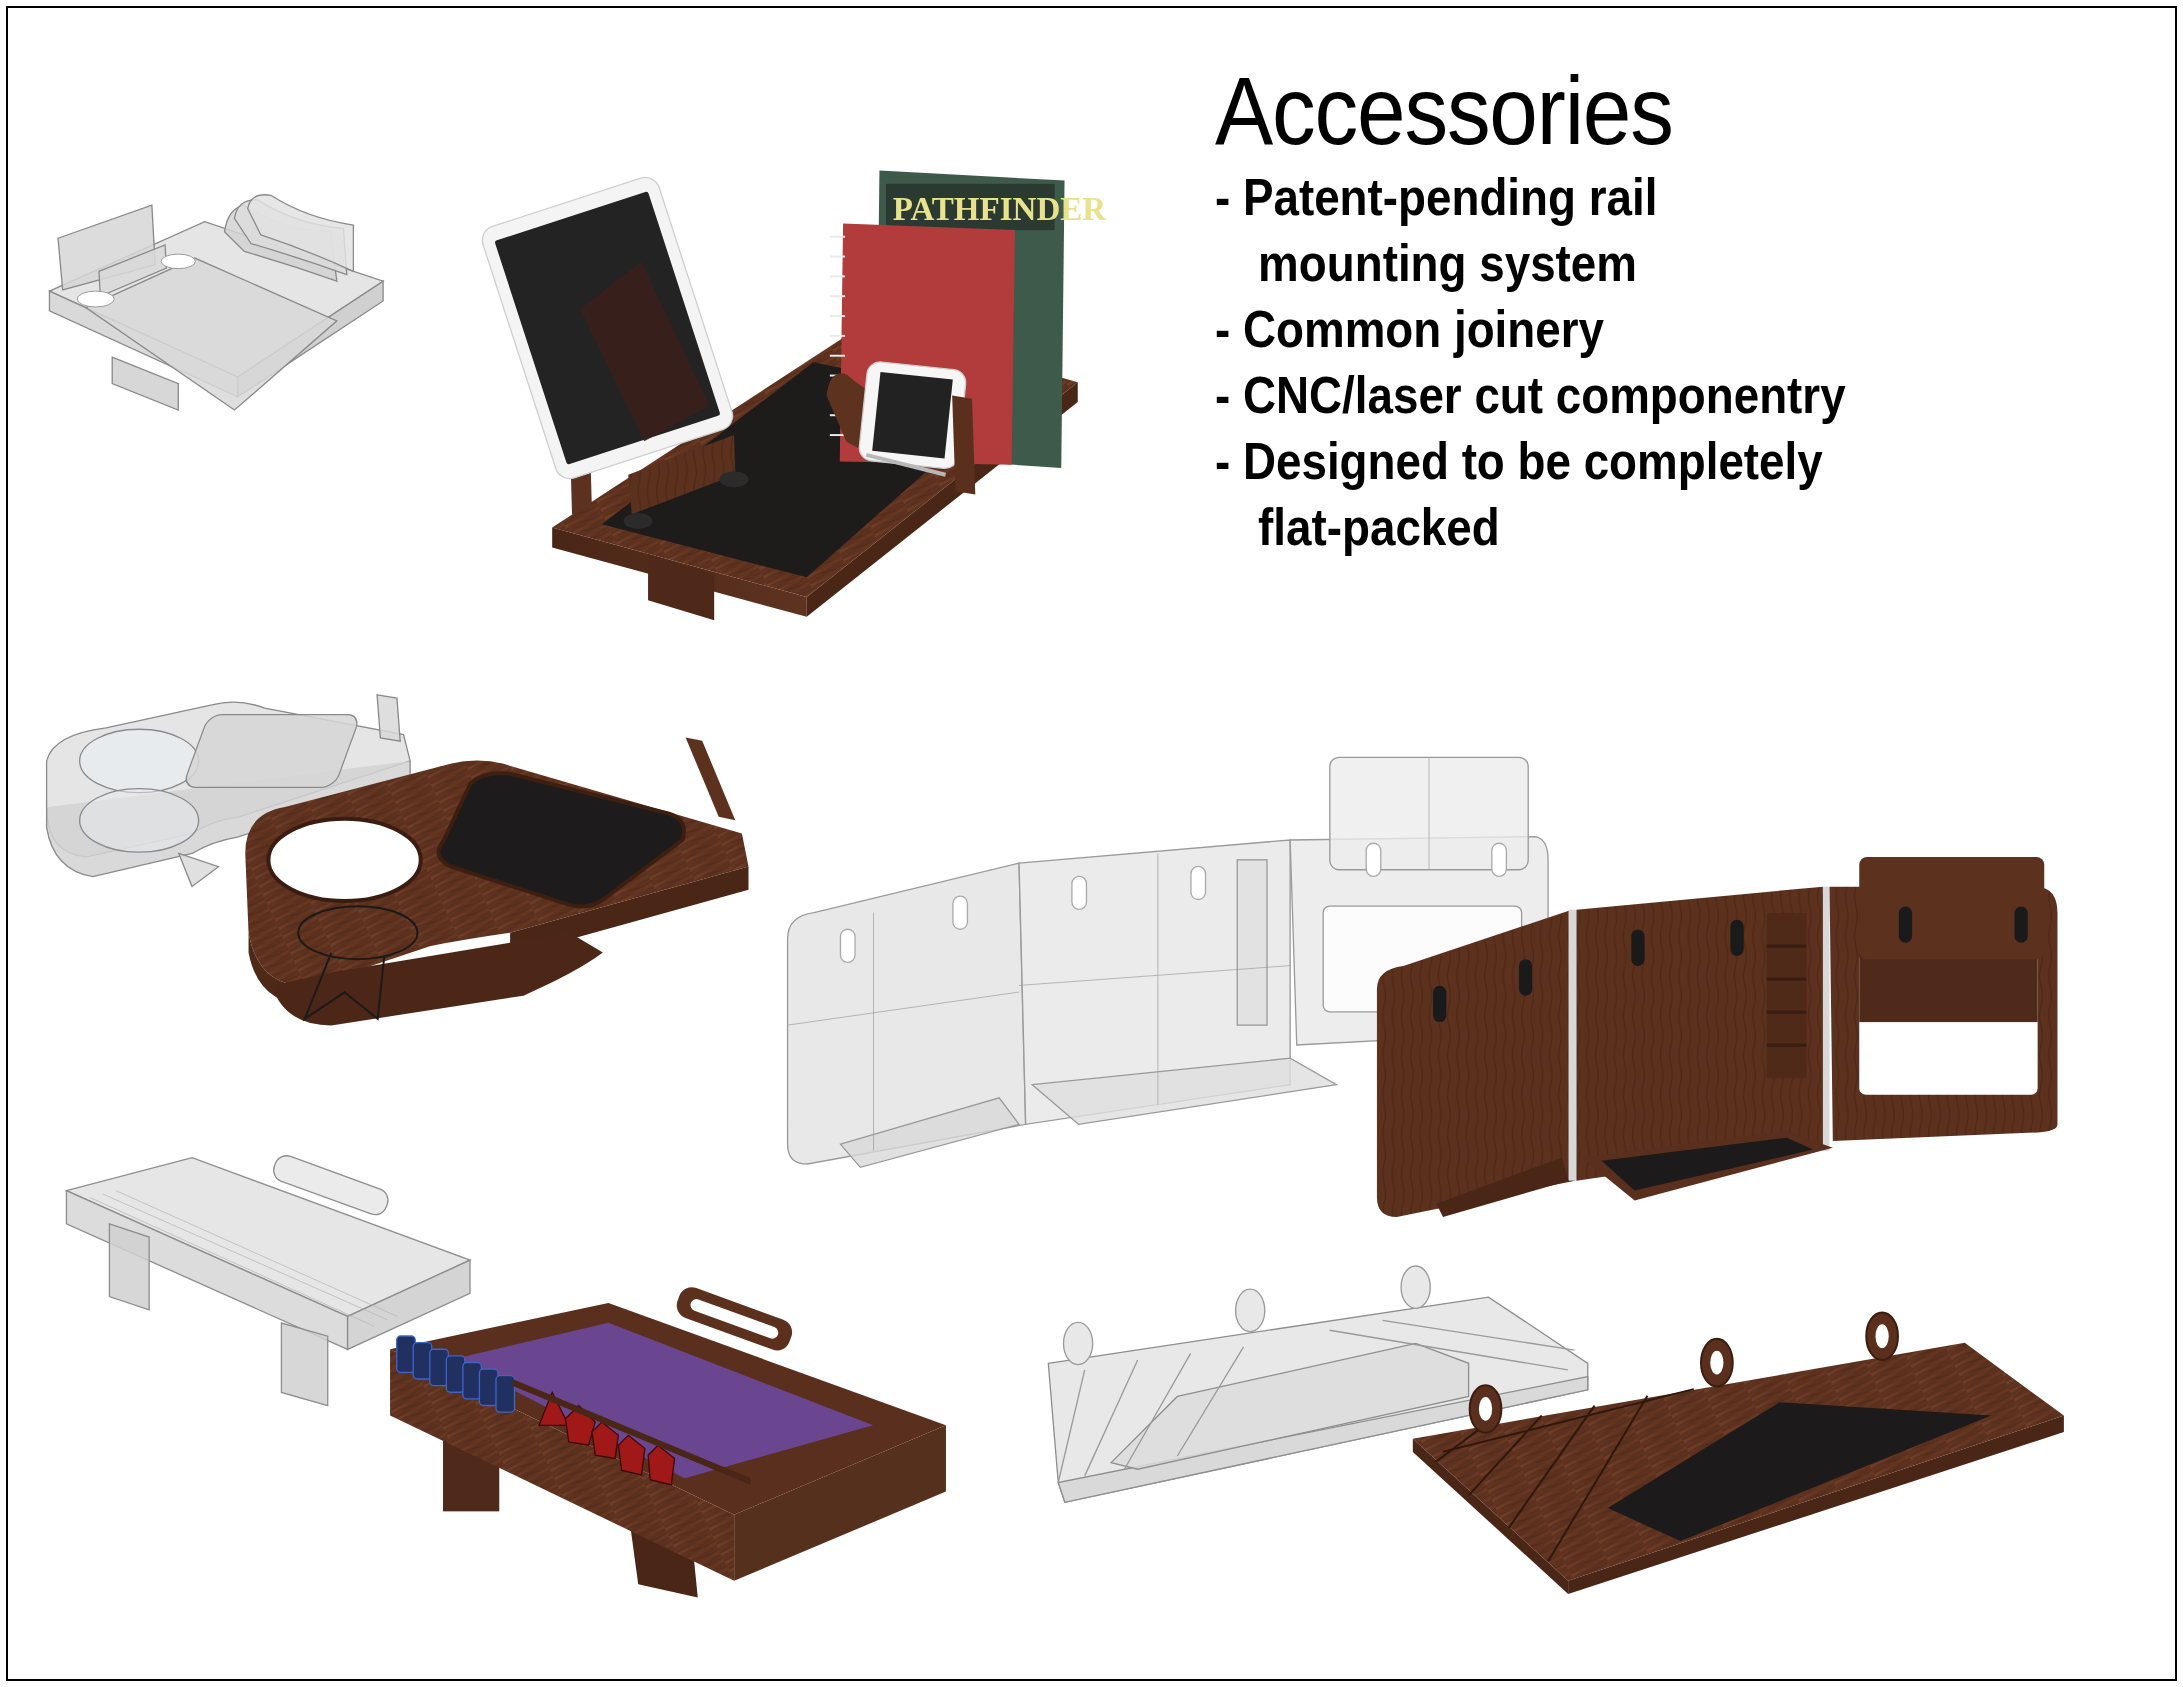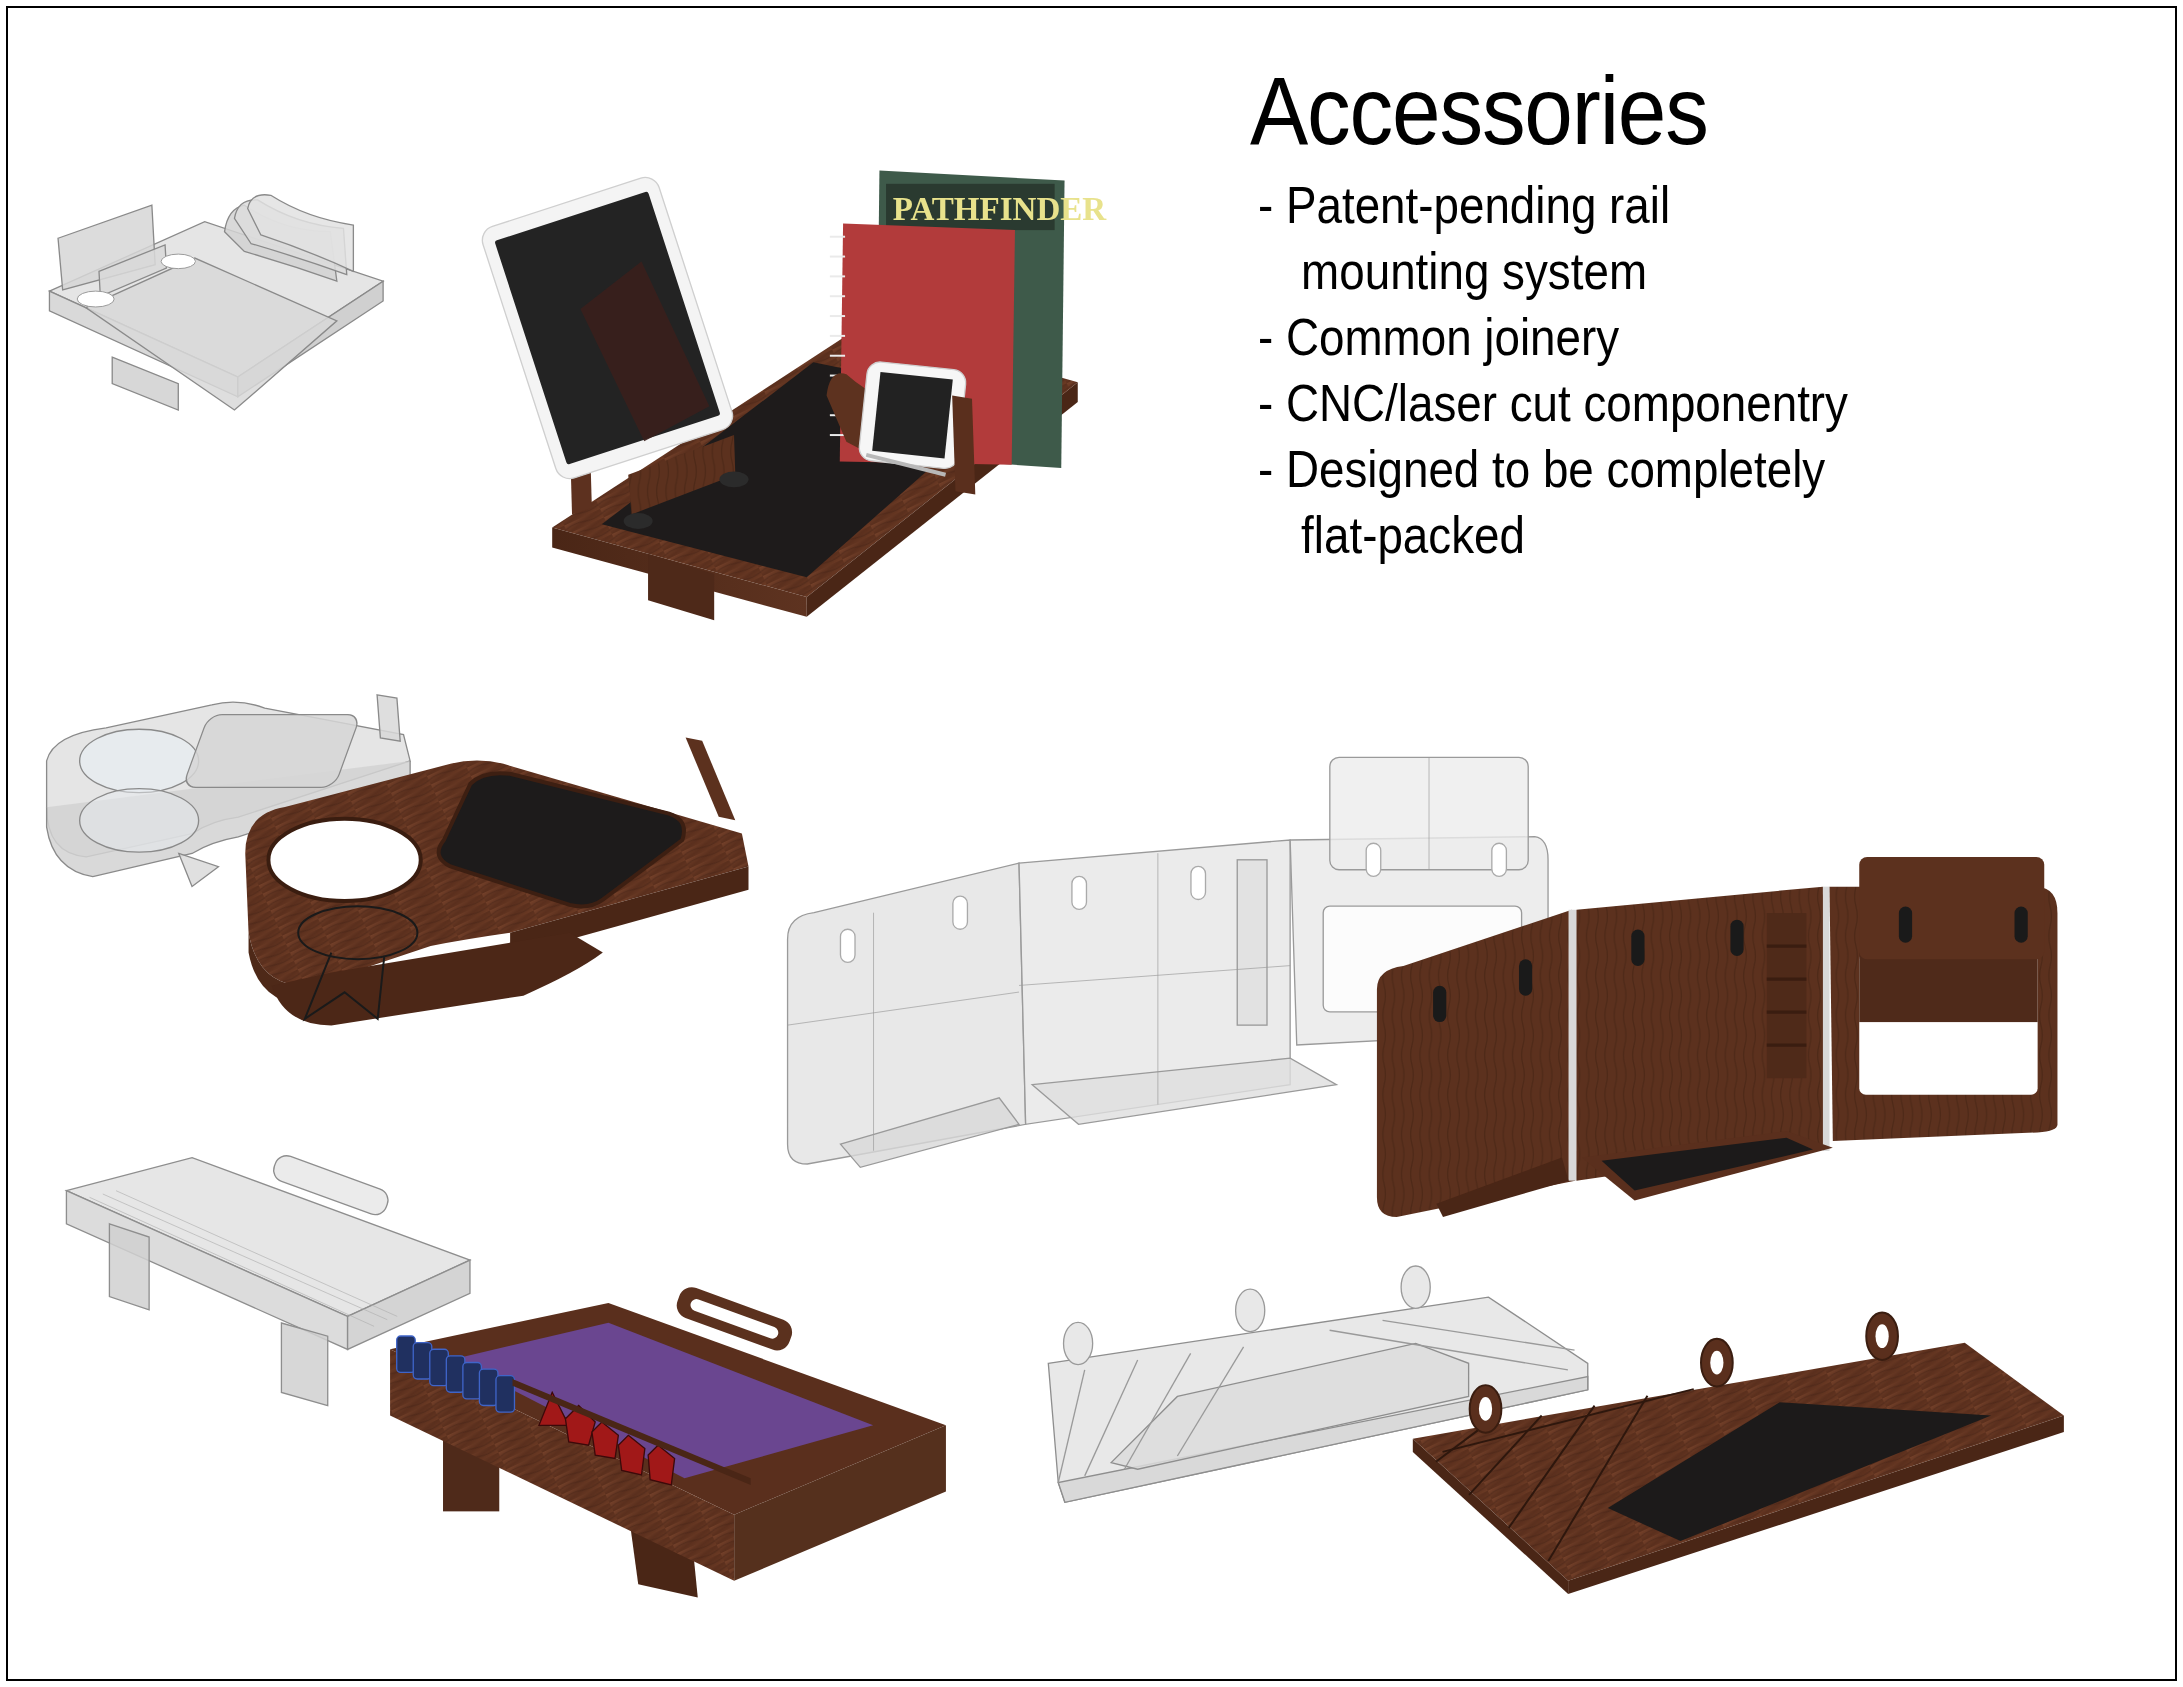--- a/index.html
+++ b/index.html
@@ -1,20 +1,20 @@
 <!DOCTYPE html>
 <html style="font-size:10.6px"><head>
 <meta charset="utf-8">
 <style>
   html, body { margin: 0; padding: 0; background: #ffffff; }
   body { width: 2183px; height: 1687px; position: relative; overflow: hidden; font-family: "Liberation Sans", sans-serif; }
   .frame { position: absolute; left: 6px; top: 6px; width: 2167px; height: 1671px; border: 2px solid #000; box-sizing: content-box; }
-  .title-block { position: absolute; left: 1250px; top: 58px; color: #000; }
+  .title-block { position: absolute; left: 1215px; top: 58px; color: #000; }
   .title { font-size: 97px; line-height: 106px; margin: 0; font-weight: normal; letter-spacing: -1.3px; transform: scaleX(0.9); transform-origin: left; white-space: nowrap; }
-  .bullets { list-style: none; margin: 8px; padding: 0; }
+  .bullets { list-style: none; margin: 0; padding: 0; font-weight: bold; }
   .bullet { font-size: 52px; line-height: 66px; white-space: nowrap; transform: scaleX(0.88); transform-origin: left; }
   .bullet .line2 { display: block; padding-left: 49px; }
   .fig { position: absolute; }
   svg { display: block; overflow: visible; }
 </style>
 </head>
 <body>
 
 <div class="frame"></div>
 

